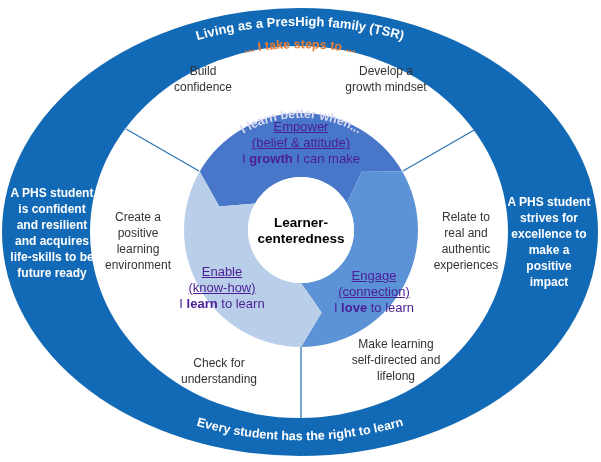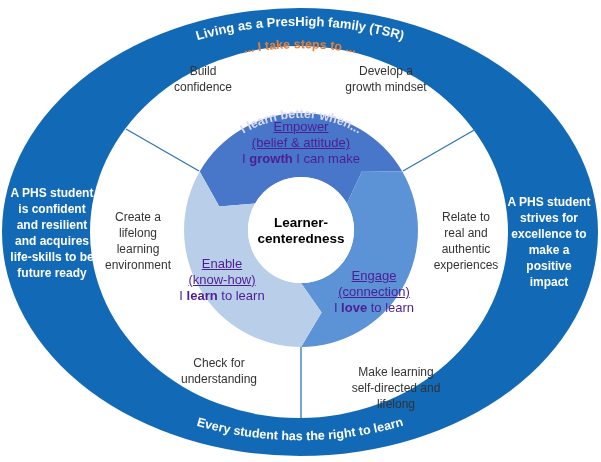--- a/index.html
+++ b/index.html
@@ -90,40 +90,40 @@
 excellence to
 make a
 positive
 impact</div>
 
   <div class="lbl" style="left:143px; top:63px;  width:120px;">Build
 confidence</div>
   <div class="lbl" style="left:326px; top:63px;  width:120px;">Develop a
 growth mindset</div>
   <div class="lbl" style="left:78px;  top:209px; width:120px;">Create a
-lifelong
+positive
 learning
 environment</div>
   <div class="lbl" style="left:159px; top:355px; width:120px;">Check for
 understanding</div>
   <div class="lbl" style="left:406px; top:209px; width:120px;">Relate to
 real and
 authentic
 experiences</div>
-  <div class="lbl" style="left:330px; top:336px; width:132px;margin-top:28px;">Make learning
+  <div class="lbl" style="left:330px; top:336px; width:132px;">Make learning
 self-directed and
 lifelong</div>
 
   <div class="seg-lbl" style="left:211px; top:119px; width:180px;">
     <div class="u">Empower</div>
     <div class="u">(belief &amp; attitude)</div>
     <div class="stmt"><span>I </span><b>growth</b><span> I can make</span></div>
   </div>
 
-  <div class="seg-lbl" style="left:147px; top:256px; width:150px;">
+  <div class="seg-lbl" style="left:147px; top:264px; width:150px;">
     <div class="u">Enable</div>
     <div class="u">(know-how)</div>
     <div class="stmt"><span>I </span><b>learn</b><span> to learn</span></div>
   </div>
 
   <div class="seg-lbl" style="left:299px; top:268px; width:150px;">
     <div class="u">Engage</div>
     <div class="u">(connection)</div>
     <div class="stmt"><span>I </span><b>love</b><span> to learn</span></div>
   </div>

